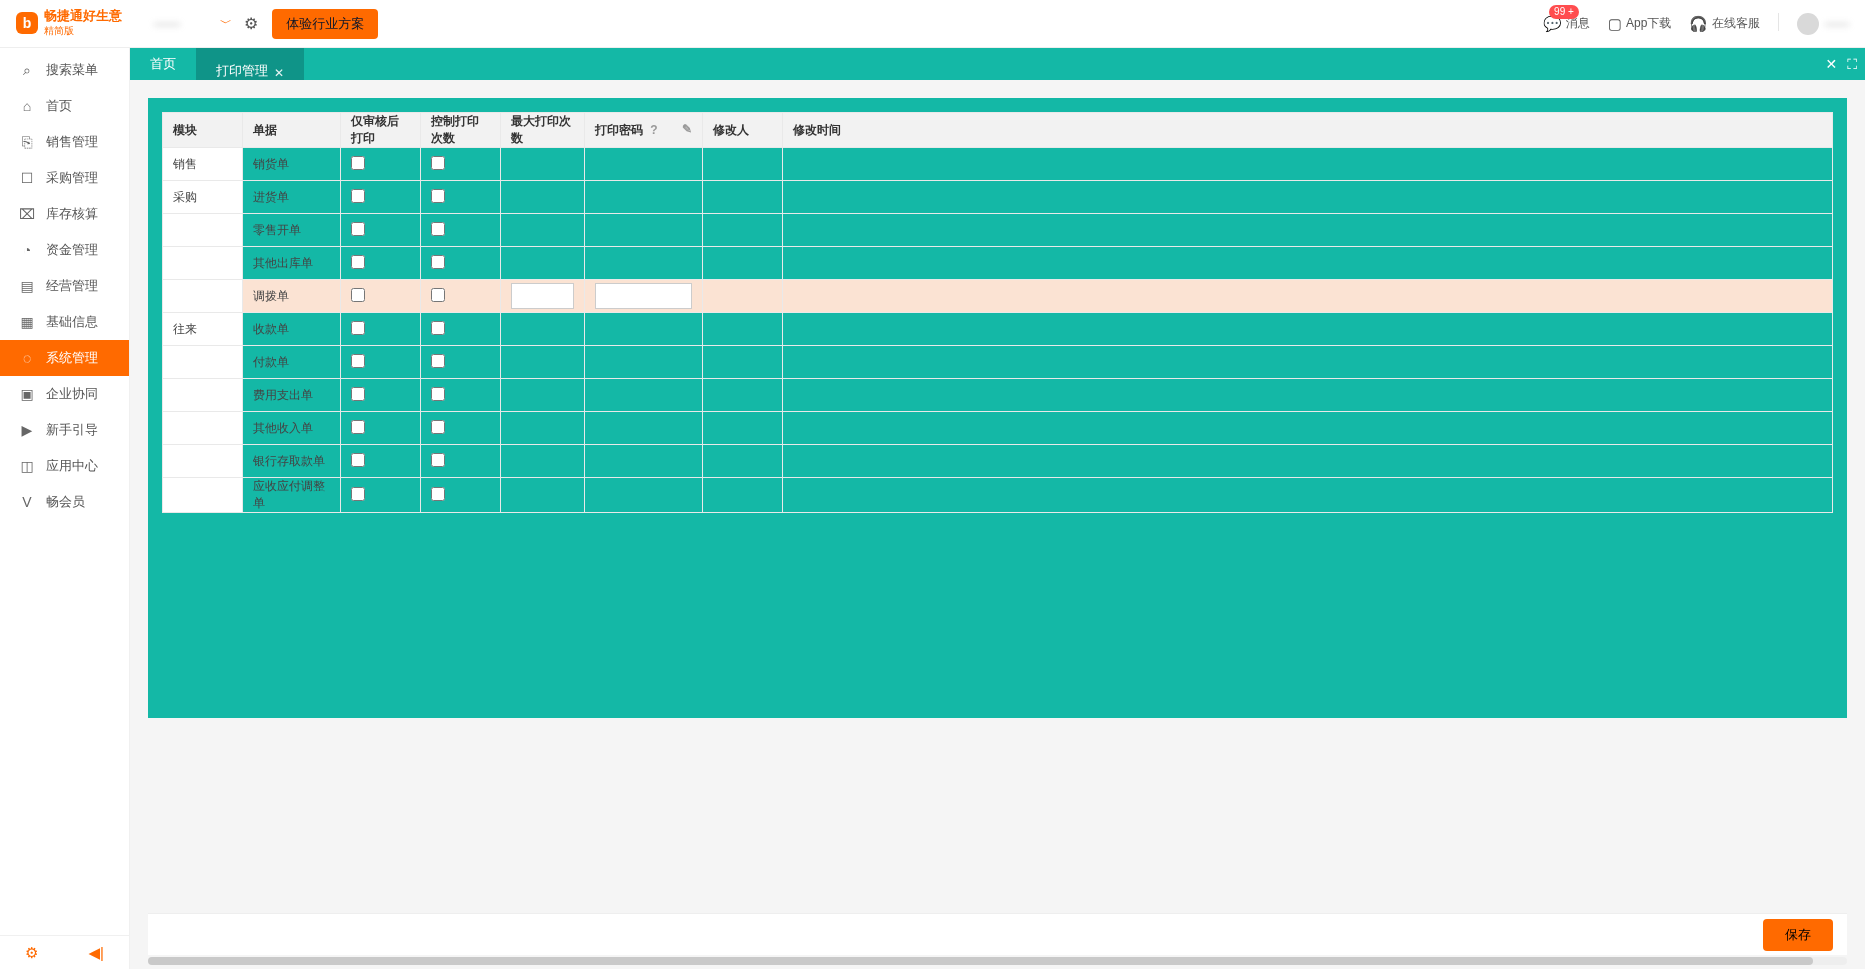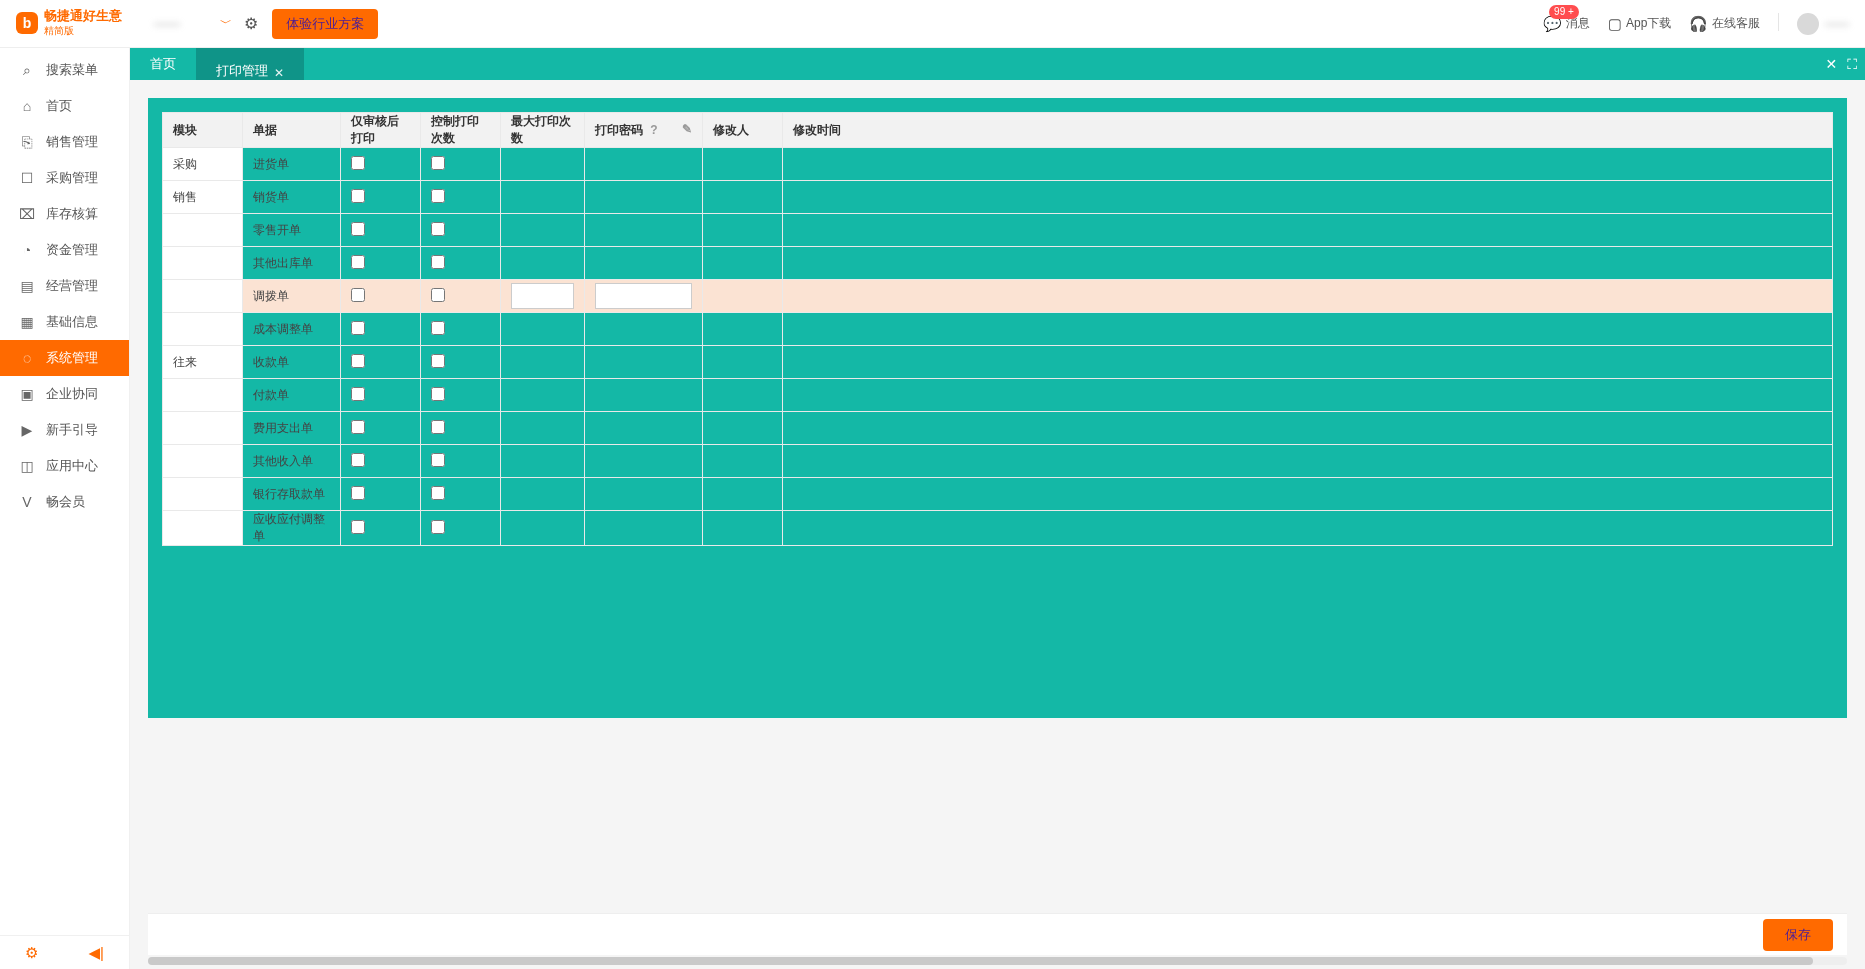--- a/index.html
+++ b/index.html
@@ -9,21 +9,21 @@
   
   .top-bar { display: flex; align-items: center; height: 48px; padding: 0 16px; border-bottom: 1px solid #eee; }
   .logo-area { display: flex; align-items: center; width: 118px; }
   .logo-icon { width: 22px; height: 22px; background:#ff6a00; border-radius:6px; display:flex;align-items:center;justify-content:center;color:#fff;font-weight:bold;font-size:14px;margin-right:6px;}
   .logo-text { color:#ff6a00; font-size:13px; font-weight:600; line-height:1.1;}
   .logo-sub { color:#ff6a00; font-size:10px;}
   .company-select { display:flex; align-items:center; margin-left:20px; color:#999; }
   .company-select .blur { filter: blur(3px); color:#888; }
   .company-select .chev { color:#ff6a00; margin-left:40px; font-size:12px;}
   .gear { margin-left:12px; color:#555; font-size:16px; cursor:pointer;}
-  .xp-btn { margin-left:14px; background:#ff6a00; color:#4c1d95; border:none; border-radius:4px; padding:6px 14px; font-size:13px; cursor:pointer;}
+  .xp-btn { margin-left:14px; background:#ff6a00; color:#0f172a; border:none; border-radius:4px; padding:6px 14px; font-size:13px; cursor:pointer;}
   .top-spacer { flex:1; }
   .top-right { display:flex; gap:18px; }
   .tr-item { display:flex; align-items:center; color:#555; font-size:12px; cursor:pointer; position:relative;}
   .tr-item .ico { font-size:15px; margin-right:4px; color:#555;}
   .badge { position:absolute; top:-8px; left:6px; background:#ff4d4f; color:#fff; font-size:10px; border-radius:8px; padding:0 5px; line-height:14px;}
   .divider { width:1px; height:18px; background:#e5e5e5;}
   .avatar { width:22px; height:22px; border-radius:50%; background:#d9d9d9; display:inline-block;}
   .uname-blur { filter:blur(3px); color:#888;}
 
   
@@ -55,21 +55,21 @@
   table.ptable th, table.ptable td { border:1px solid #e9e9e9; padding:0 10px; height:33px; text-align:left; color:#444;}
   table.ptable th { background:#f2f2f2; font-weight:600; color:#333;}
   table.ptable td.module-cell { background:#fff; vertical-align:top; padding-top:8px;}
   tr.highlight td { background:#fbe3d3;}
   tr.highlight td input.cell-input { background:#fff; border:1px solid #ccc; height:26px; width:100%; }
   .cb { width:14px; height:14px; cursor:pointer; }
   .helpico { color:#999; margin-left:4px; font-size:12px;}
   .editico { float:right; color:#999; font-size:12px; cursor:pointer;}
 
   .footer-bar { position:absolute; left:18px; right:18px; bottom:14px; height:42px; background:#fff; border-top:1px solid #eee; display:flex; align-items:center; justify-content:flex-end; padding:0 14px;}
-  .save-btn { background:#ff6a00; color:#4c1d95; border:none; border-radius:4px; padding:7px 22px; font-size:13px; cursor:pointer;margin-left:36px;}
+  .save-btn { background:#ff6a00; color:#000000; border:none; border-radius:4px; padding:7px 22px; font-size:13px; cursor:pointer;margin-left:36px;}
 
   .hscrollbar { position:absolute; left:18px; right:18px; bottom:2px; height:10px;}
   .hscrollbar .track { width:100%; height:8px; background:#eee; border-radius:4px; position:relative;}
   .hscrollbar .thumb { position:absolute; left:0; width:98%; height:8px; background:#c9c9c9; border-radius:4px;}
 
   col.c-module{width:80px;} col.c-doc{width:98px;} col.c-chk1{width:80px;}
   col.c-chk2{width:80px;} col.c-max{width:84px;} col.c-pwd{width:118px;}
   col.c-mod{width:80px;} col.c-time{width:auto;}
 </style>
 </head>
@@ -216,40 +216,40 @@
                   <span>打印密码</span>
                   <span class="helpico">?</span>
                   <span class="editico">✎</span>
                 </th>
                 <th>修改人</th>
                 <th>修改时间</th>
               </tr>
             </thead>
             <tbody id="tbody">
                 <tr>
+                  <td class="module-cell">销售</td>
+                  <td>销货单</td>
+                  <td><input type="checkbox" class="cb" style=""></td>
+                  <td><input type="checkbox" class="cb" style=""></td>
+                  <td></td>
+                  <td></td>
+                  <td></td>
+                  <td></td>
+                </tr>
+                <tr>
                   <td class="module-cell">采购</td>
                   <td>进货单</td>
                   <td><input type="checkbox" class="cb" style=""></td>
                   <td><input type="checkbox" class="cb" style=""></td>
                   <td></td>
                   <td></td>
                   <td></td>
                   <td></td>
                 </tr>
                 <tr>
-                  <td class="module-cell">销售</td>
-                  <td>销货单</td>
-                  <td><input type="checkbox" class="cb" style=""></td>
-                  <td><input type="checkbox" class="cb" style=""></td>
-                  <td></td>
-                  <td></td>
-                  <td></td>
-                  <td></td>
-                </tr>
-                <tr>
                   <td class="module-cell"></td>
                   <td>零售开单</td>
                   <td><input type="checkbox" class="cb" style=""></td>
                   <td><input type="checkbox" class="cb" style=""></td>
                   <td></td>
                   <td></td>
                   <td></td>
                   <td></td>
                 </tr>
                 <tr>
@@ -262,30 +262,20 @@
                   <td></td>
                   <td></td>
                 </tr>
                 <tr class="highlight">
                   <td class="module-cell"></td>
                   <td>调拨单</td>
                   <td><input type="checkbox" class="cb" style=""></td>
                   <td><input type="checkbox" class="cb" style=""></td>
                   <td><input class="cell-input" style=""></td>
                   <td><input class="cell-input" style=""></td>
-                  <td></td>
-                  <td></td>
-                </tr>
-                <tr>
-                  <td class="module-cell"></td>
-                  <td>成本调整单</td>
-                  <td><input type="checkbox" class="cb" style=""></td>
-                  <td><input type="checkbox" class="cb" style=""></td>
-                  <td></td>
-                  <td></td>
                   <td></td>
                   <td></td>
                 </tr>
                 <tr>
                   <td class="module-cell">往来</td>
                   <td>收款单</td>
                   <td><input type="checkbox" class="cb" style=""></td>
                   <td><input type="checkbox" class="cb" style=""></td>
                   <td></td>
                   <td></td>

